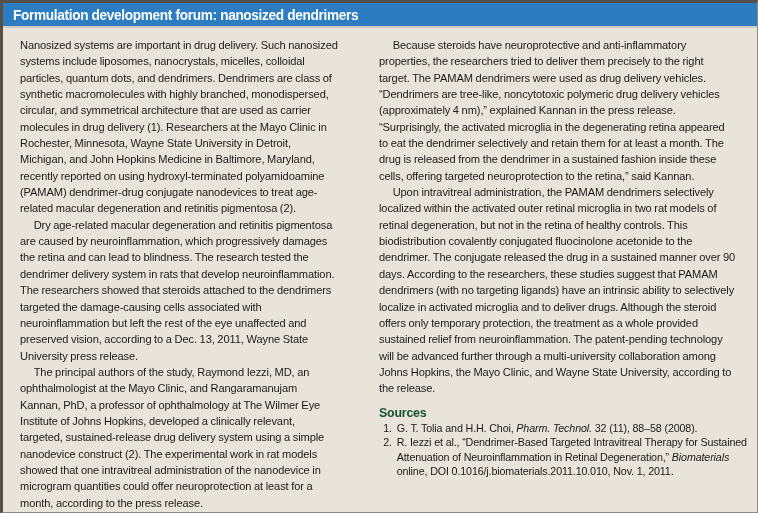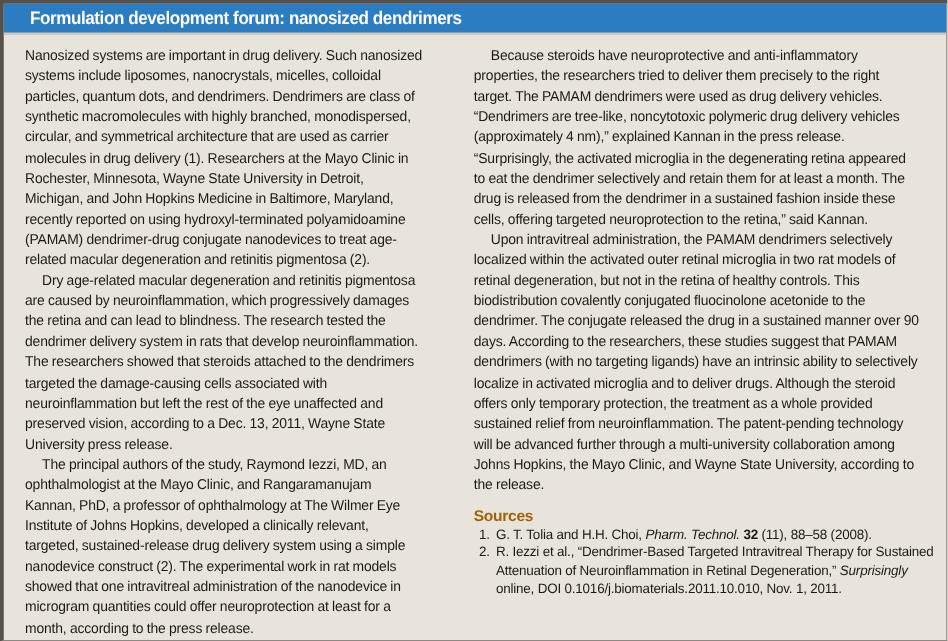--- a/index.html
+++ b/index.html
@@ -24,21 +24,21 @@
     border-top: 3px solid #555049;
     border-left: 3px solid #555049;
     border-right: 1px solid #8e887f;
     border-bottom: 1px solid #8e887f;
   }
   .header-bar {
     height: 25px;
     background: #2b7cc0;
     display: flex;
     align-items: center;
-    padding-left: 21px;
+    padding-left: 10px;
     box-sizing: border-box;
     border-bottom: 2px solid #cfcabf;
   }
   .header-title {
     color: #ffffff;
     font-size: 14.5px;
     font-weight: bold;
     letter-spacing: -0.35px;
     transform: scaleX(0.94);
     transform-origin: left center;
@@ -77,21 +77,21 @@
     transform-origin: left top;
   }
   p.body-para.indent {
     text-indent: 14px;
   }
   .sources-heading {
     margin: 9px 0 1px 0;
     font-size: 12.4px;
     font-weight: bold;
     letter-spacing: -0.2px;
-    color: #a16207;
+    color: #14532d;
   }
   ol.sources-list {
     margin: 0;
     padding: 0;
     list-style: none;
   }
   ol.sources-list li {
     position: relative;
     padding-left: 18px;
     font-size: 10.9px;
@@ -103,21 +103,21 @@
     white-space: normal;
   }
   ol.sources-list li .num {
     position: absolute;
     left: 0;
     top: 0;
     width: 13px;
     text-align: right;
   }
   .it { font-style: italic; }
-  .bd { font-weight: bold; }
+  .bd { font-weight: normal; }
   .nowrapline { display: block; white-space: nowrap; }
 </style>
 </head>
 <body>
 
 <div class="page">
 
   <div class="header-bar">
     <div class="header-title">Formulation development forum: nanosized dendrimers</div>
   </div>
@@ -138,20 +138,20 @@
 
       <div class="sources-heading">Sources</div>
 
       <ol class="sources-list">
         <li>
           <span class="num">1.</span><span>G. T. Tolia and H.H. Choi, </span><span class="it">Pharm. Technol.</span><span>&nbsp;</span><span class="bd">32</span><span> (11), 88–58 (2008).</span>
         </li>
         <li>
           <span class="num">2.</span>
             <span class="nowrapline">R. Iezzi et al., “Dendrimer-Based Targeted Intravitreal Therapy for Sustained</span>
-            <span class="nowrapline"><span>Attenuation of Neuroinflammation in Retinal Degeneration,” </span><span class="it">Surprisingly</span></span>
+            <span class="nowrapline"><span>Attenuation of Neuroinflammation in Retinal Degeneration,” </span><span class="it">Biomaterials</span></span>
             <span class="nowrapline">online, DOI 0.1016/j.biomaterials.2011.10.010, Nov. 1, 2011.</span>
         </li>
       </ol>
     </div>
 
   </div>
 </div>
 
 </body></html>

